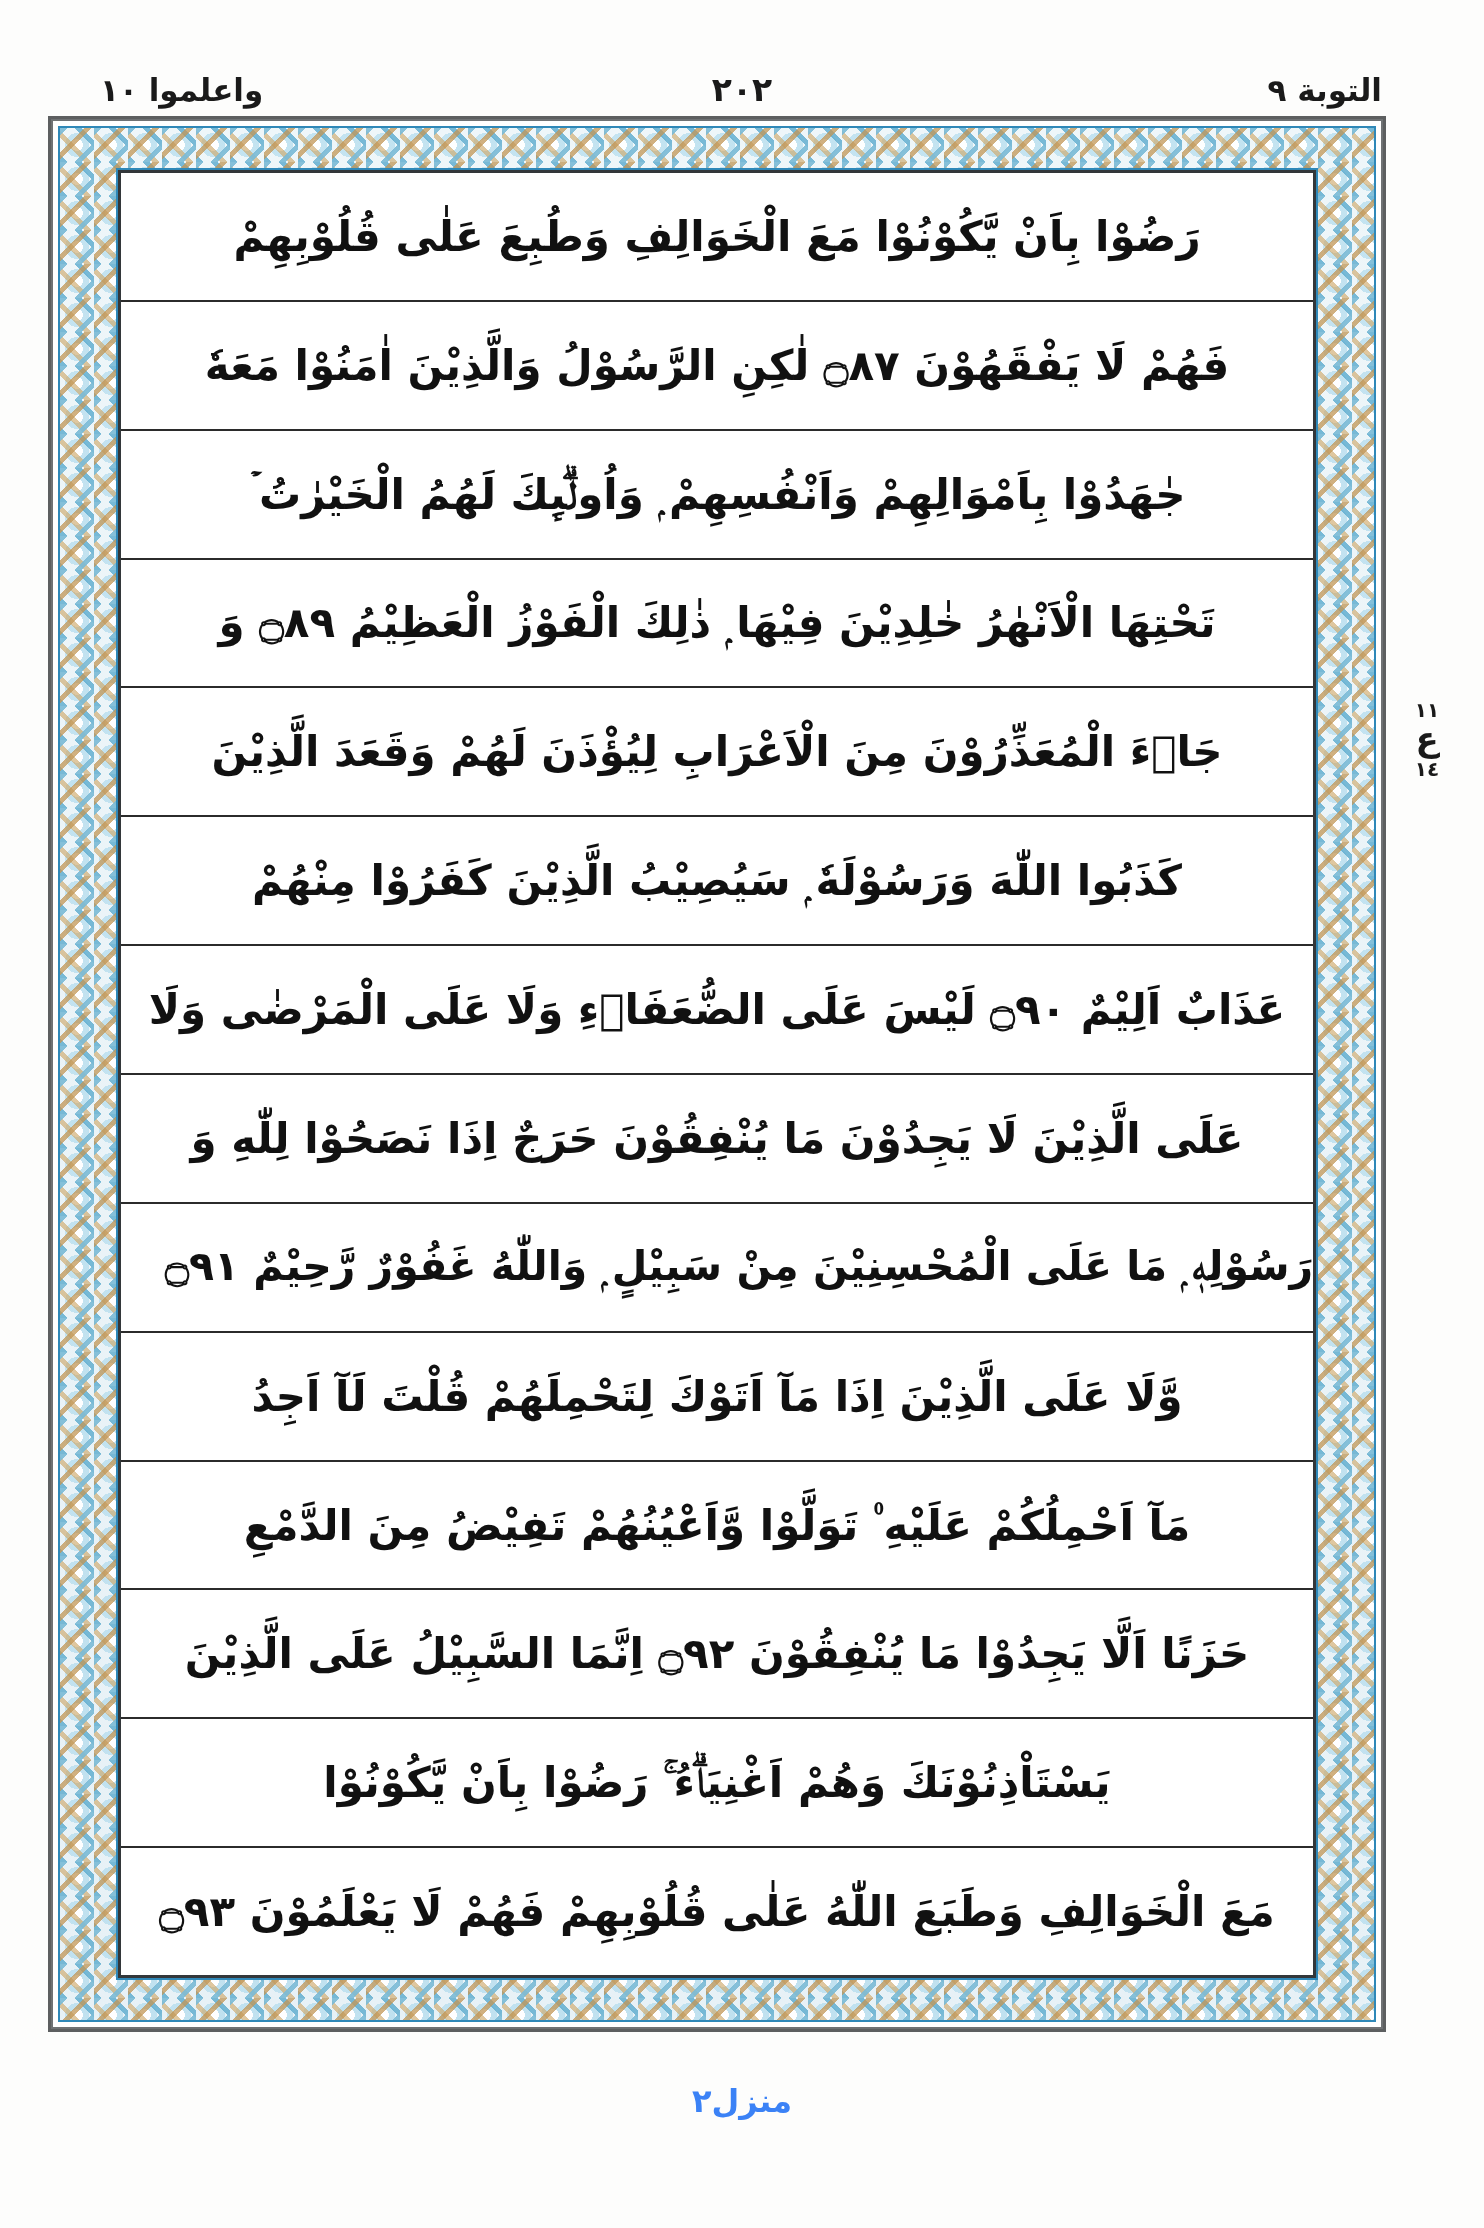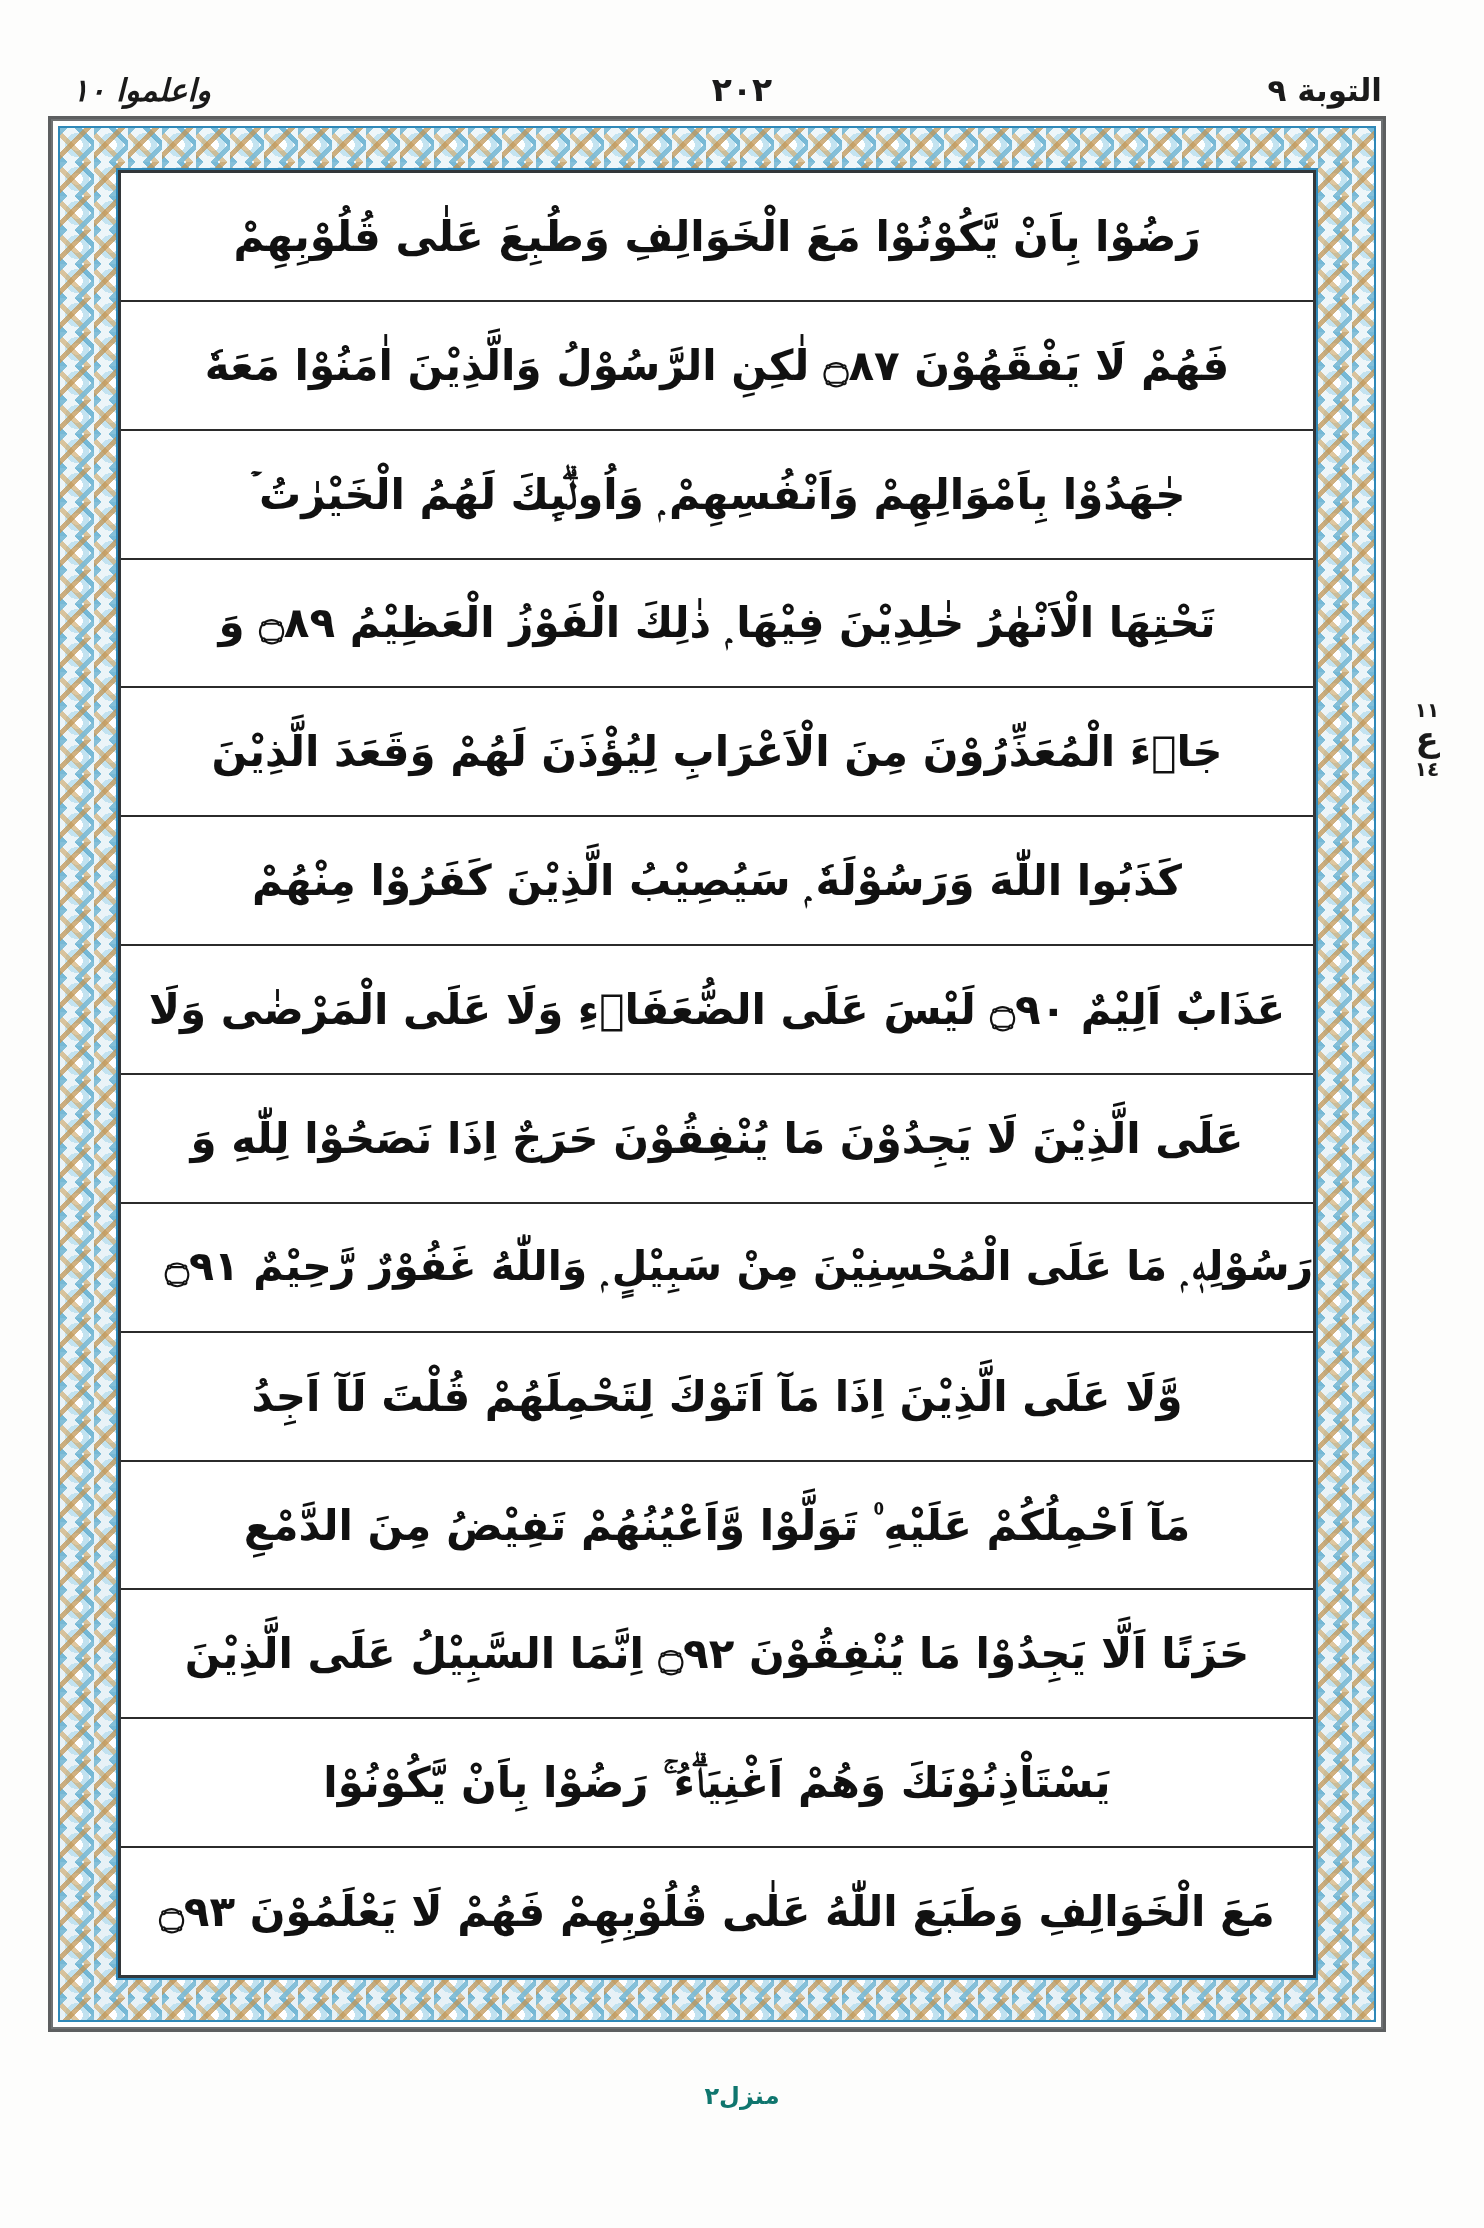--- a/index.html
+++ b/index.html
@@ -48,21 +48,21 @@
   #hdr-right { margin-right: 62px; margin-left: 32px; }
   #hdr-center {
     font-size: 33px;
     letter-spacing: 2px;
     position: absolute;
     left: 50%;
     transform: translateX(-50%);
     bottom: 0;
     text-align: right;
   }
-  #hdr-left { margin-left: 32px; font-style: italic; }
+  #hdr-left { margin-left: 60px; }
 
   
   #frame-outer {
     position: absolute;
     left: 48px;
     top: 116px;
     width: 1338px;
     height: 1916px;
     box-sizing: border-box;
     border: 3px solid #5d5f60;
@@ -179,23 +179,23 @@
   #footer {
     position: absolute;
     left: 0;
     right: 0;
     top: 2082px;
     text-align: center;
     direction: rtl;
   }
   #footer-text {
     font-family: "DejaVu Sans", "Liberation Sans", sans-serif;
-    font-size: 24px;
+    font-size: 32px;
     font-weight: 600;
-    color: #0f766e;
+    color: #3b82f6;
     letter-spacing: 1px;
     margin-top: 44px;
   }
 </style>
 </head>
 <body>
 
 <div id="page">
 
   <div id="header">

